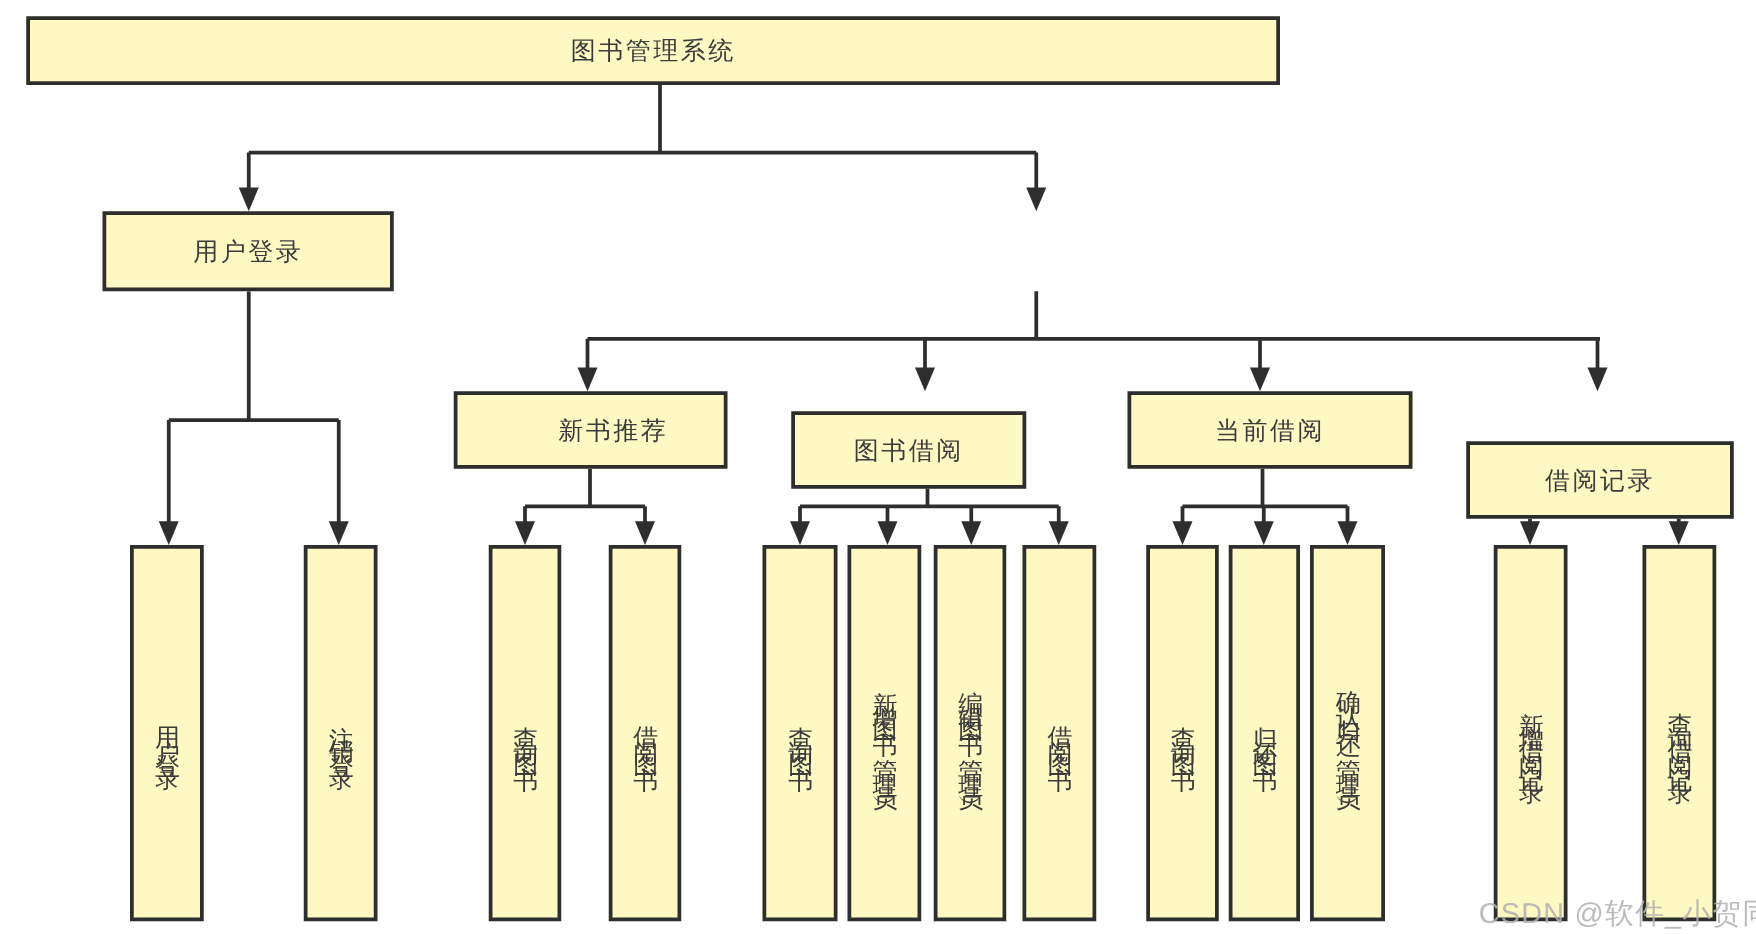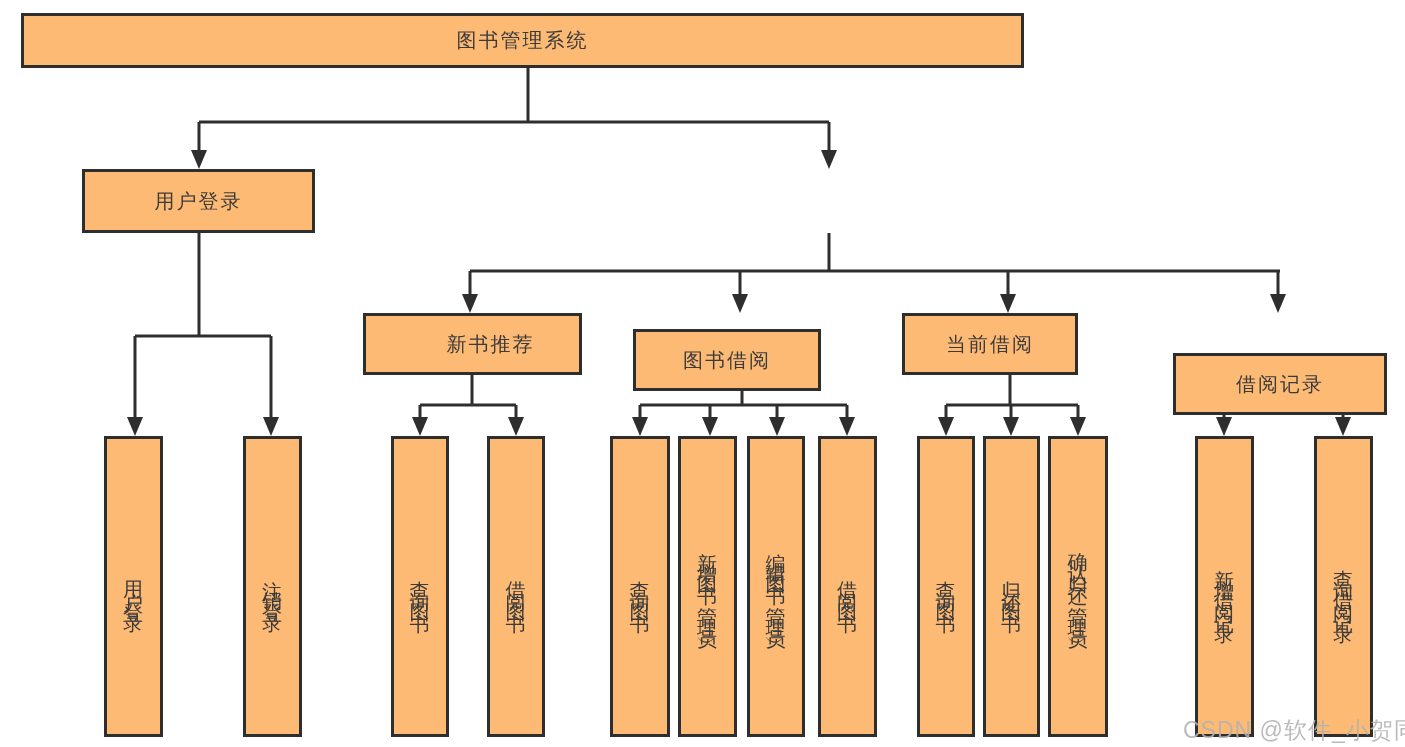--- a/index.html
+++ b/index.html
@@ -3,42 +3,42 @@
 <meta charset="utf-8">
 <style>
   html,body{margin:0;padding:0;background:#ffffff;}
   .canvas{
     position:relative;width:1405px;height:747px;background:#ffffff;
     font-family:"Liberation Sans",sans-serif;overflow:hidden;
   }
   svg.connectors{position:absolute;left:0;top:0;z-index:1;}
   .node{
     position:absolute;box-sizing:border-box;
-    border:3px solid #2e2e2e;background:#fdba74;
+    border:3px solid #2e2e2e;background:#fef9c3;
     display:flex;align-items:center;justify-content:center;
     color:#3b3b3b;z-index:2;
   }
   .h-label{font-size:20px;letter-spacing:2px;white-space:nowrap;}
   .leaf .v-label{
     writing-mode:vertical-rl;text-orientation:mixed;
     font-size:20px;letter-spacing:11px;line-height:1;
     color:#3b3b3b;
   }
   .watermark{
     position:absolute;left:1183px;top:715px;z-index:3;
     font-size:23px;letter-spacing:1px;color:rgba(178,178,178,0.88);
     white-space:nowrap;
   }
   
   #n-root{left:21px;top:13px;width:1003px;height:55px;}
   #n-user-login{left:82px;top:169px;width:233px;height:64px;}
   #n-book-mgmt{left:712px;top:169px;width:235px;height:64px;}
   #n-new-book-rec{left:363px;top:313px;width:219px;height:62px;padding-left:36px;}
   #n-book-borrow{left:633px;top:313px;width:188px;height:62px;margin-top:16px;}
-  #n-current-borrow{left:902px;top:313px;width:176px;height:62px;}
+  #n-current-borrow{left:902px;top:313px;width:228px;height:62px;}
   #n-borrow-record{left:1173px;top:313px;width:214px;height:62px;margin-top:40px;}
   .leaf{top:436px;height:301px;}
   #l-user-login{left:104px;width:59px;}
   #l-logout{left:243px;width:59px;}
   #l-nb-query{left:391px;width:58px;}
   #l-nb-borrow{left:487px;width:58px;}
   #l-bb-query{left:610px;width:60px;}
   #l-bb-add{left:678px;width:59px;}
   #l-bb-edit{left:747px;width:58px;}
   #l-bb-borrow{left:818px;width:59px;}

